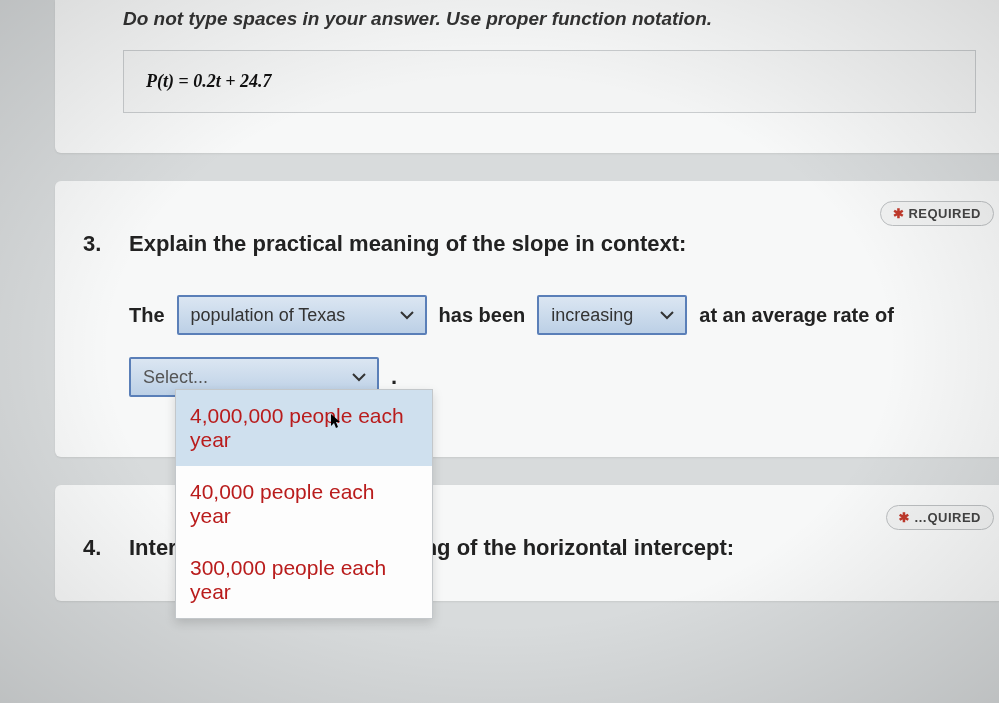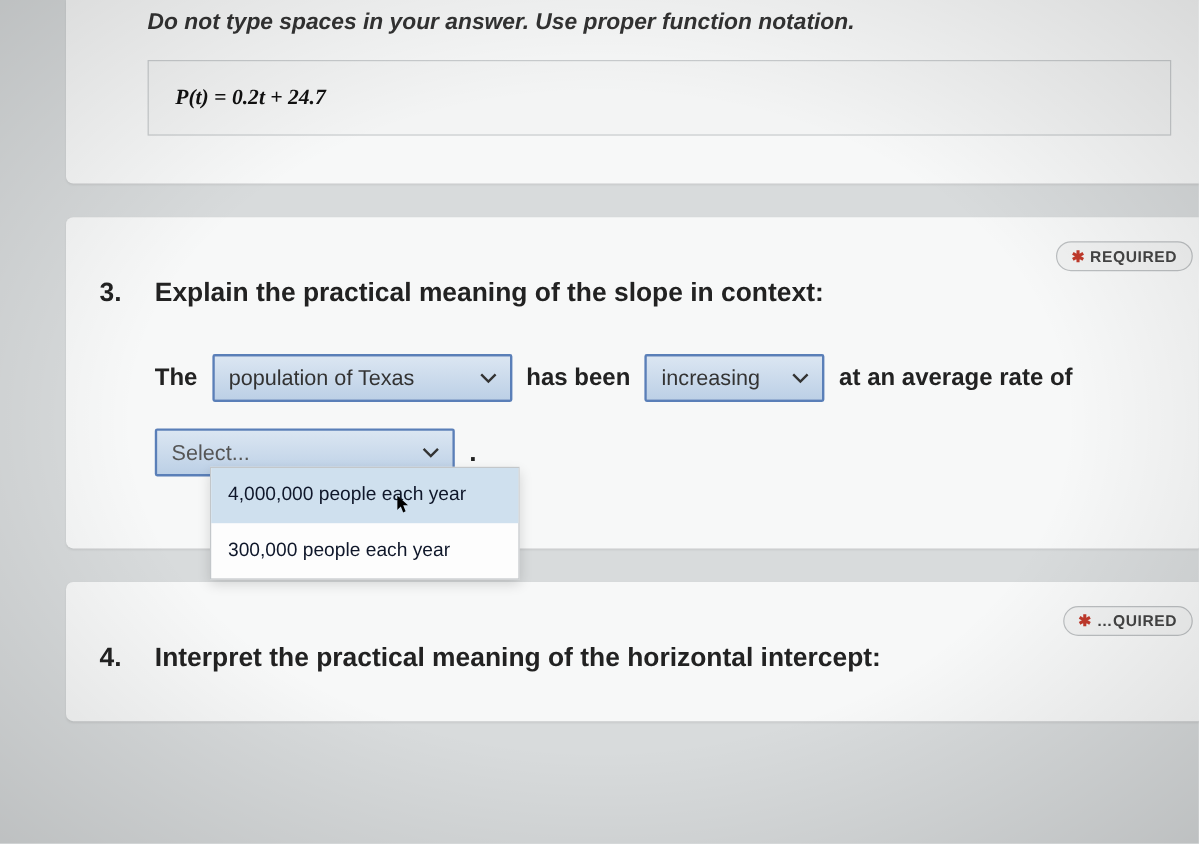--- a/index.html
+++ b/index.html
@@ -124,23 +124,23 @@
     top: 94px;
     left: 46px;
     width: 258px;
     background: #fdfdfd;
     border: 1px solid #c3c7ca;
     box-shadow: 0 4px 10px rgba(0,0,0,0.15);
     z-index: 50;
   }
   .dropdown .opt {
     padding: 14px 14px;
-    font-size: 16px;
+    font-size: 21px;
     font-weight: 500;
-    color: #0f172a;
+    color: #b91c1c;
     cursor: pointer;
   }
   .dropdown .opt.hover { background: #cfe0ee; }
   .cursor-arrow {
     position: absolute;
     left: 155px;
     top: 22px;
     width: 12px; height: 16px;
     pointer-events: none;
   }
@@ -214,20 +214,21 @@
           <svg viewBox="0 0 16 16">
               <path d="M2 5 L8 11 L14 5" fill="none" stroke="#333" stroke-width="2"></path>
             </svg>
         </span>
       </span>
       <span class="period">.</span>
     </div>
 
     <div class="dropdown">
       <div class="opt hover">4,000,000 people each year</div>
+      <div class="opt">40,000 people each year</div>
       <div class="opt">300,000 people each year</div>
       <div class="cursor-arrow">
         <svg viewBox="0 0 12 16">
             <path d="M0 0 L0 12 L3 9 L5 14 L7 13 L5 8 L9 8 Z" fill="#000"></path>
           </svg>
       </div>
     </div>
   </div>
 </div>
 

